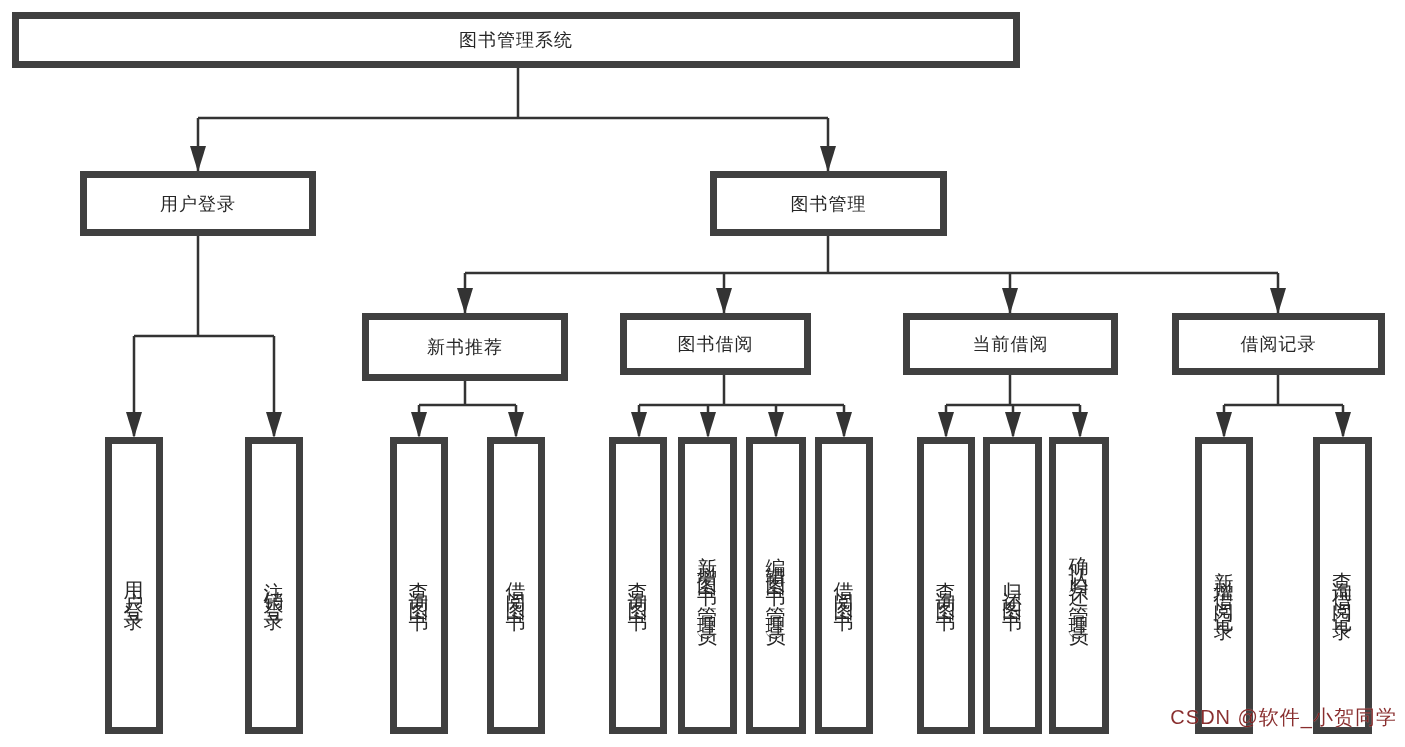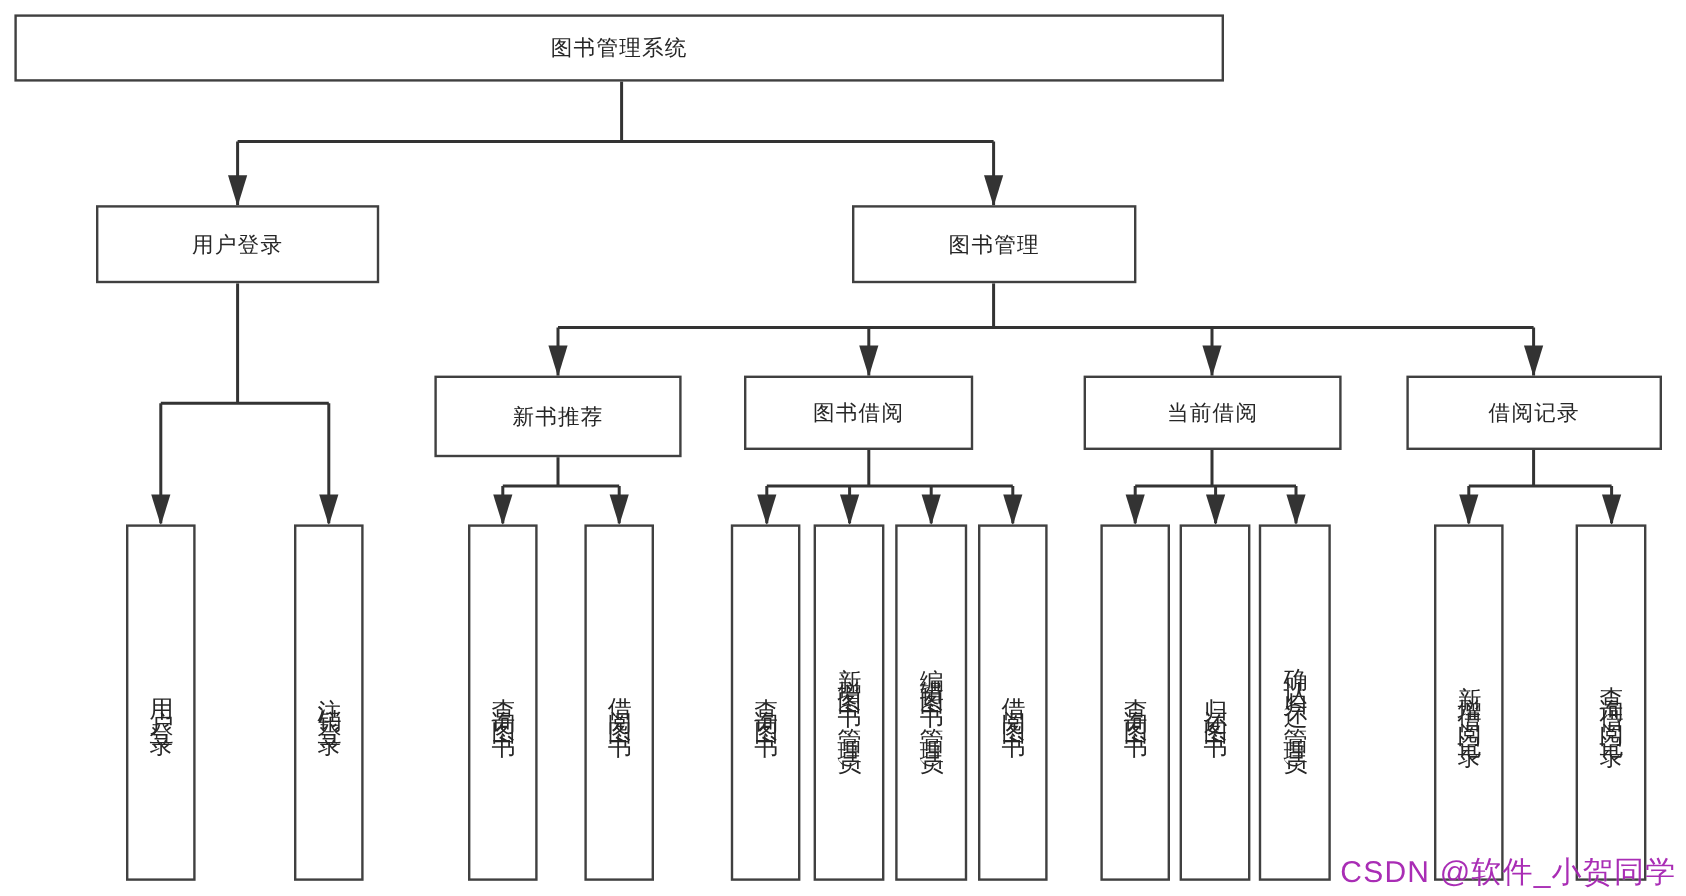--- a/index.html
+++ b/index.html
@@ -12,21 +12,21 @@
     overflow: hidden;
   }
   svg.connectors {
     position: absolute;
     left: 0; top: 0;
     width: 1405px; height: 747px;
   }
   .box {
     position: absolute;
     box-sizing: border-box;
-    border: 2px solid #404040;
+    border: 7px solid #404040;
     background: #ffffff;
     display: flex;
     align-items: center;
     justify-content: center;
     color: #262626;
   }
   .h-label {
     font-size: 18px;
     letter-spacing: 1px;
     white-space: nowrap;
@@ -35,23 +35,23 @@
     writing-mode: vertical-rl;
     text-orientation: mixed;
     font-size: 20px;
     letter-spacing: 10px;
     line-height: 1;
     white-space: nowrap;
   }
   .watermark {
     position: absolute;
     right: 8px;
-    bottom: 4px;
-    font-size: 25px;
-    color: #a21caf;
+    bottom: 16px;
+    font-size: 20px;
+    color: #7f1d1d;
     opacity: 0.92;
     letter-spacing: 1px;
     z-index: 10;
     white-space: nowrap;
     text-shadow: 0 0 1px rgba(255,255,255,0.6);
   }
 </style>
 </head>
 <body>
 

